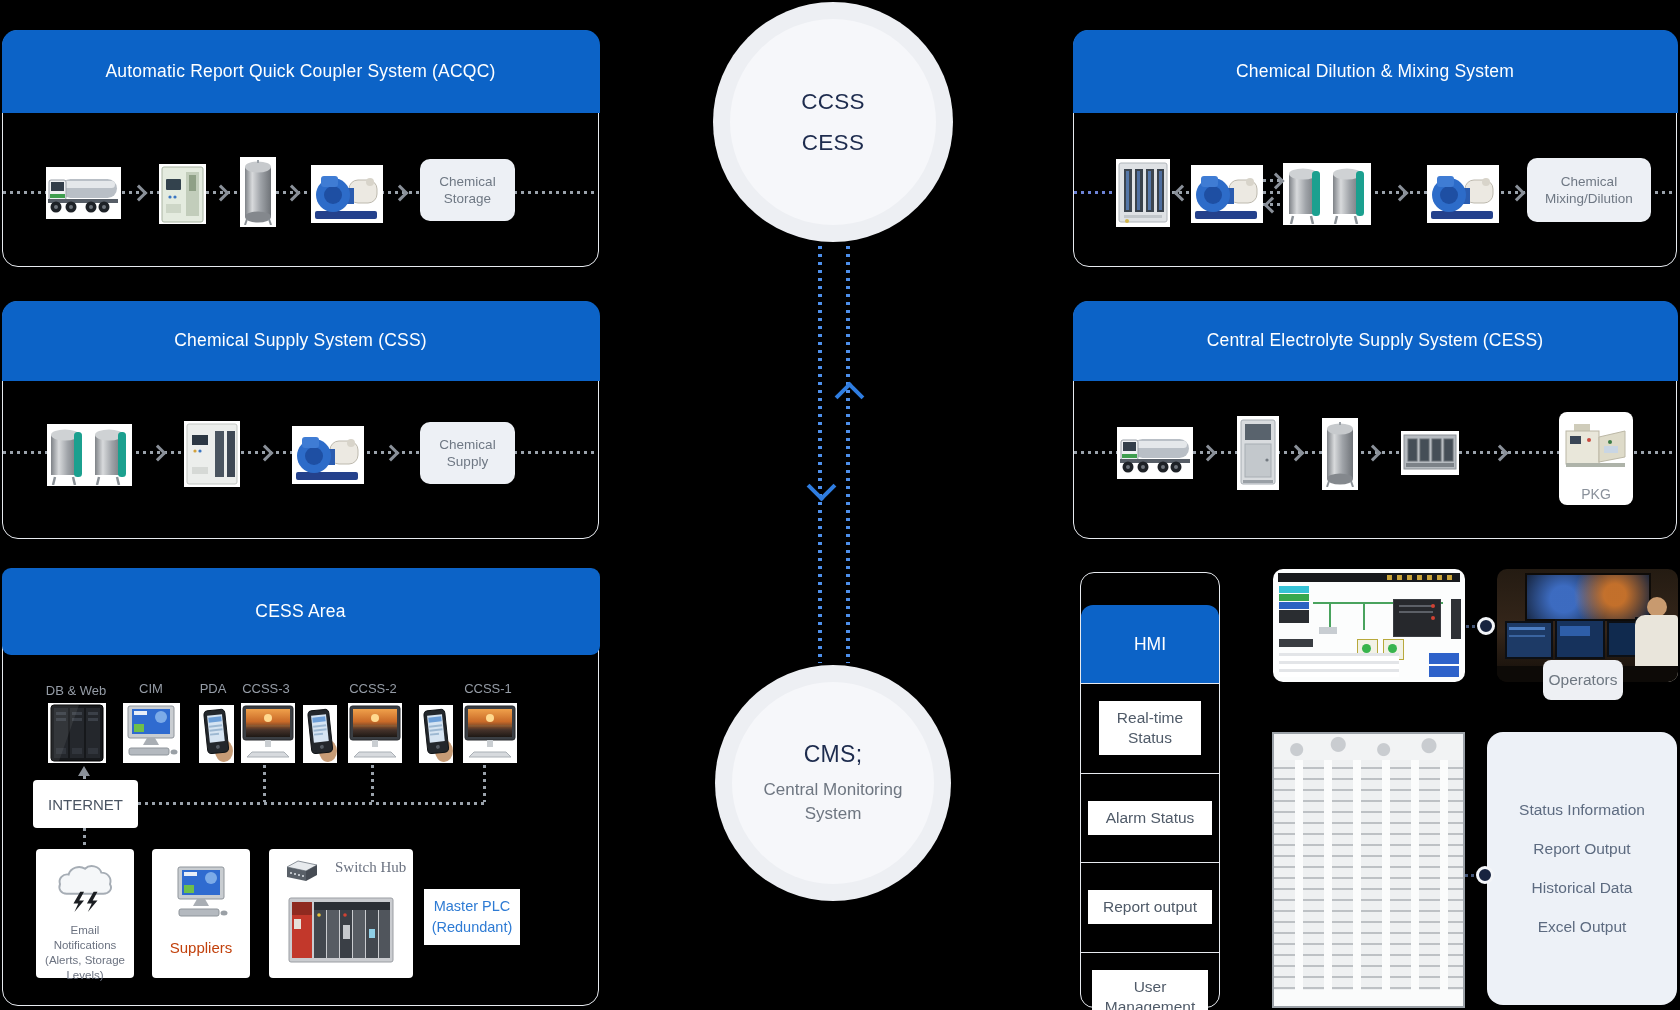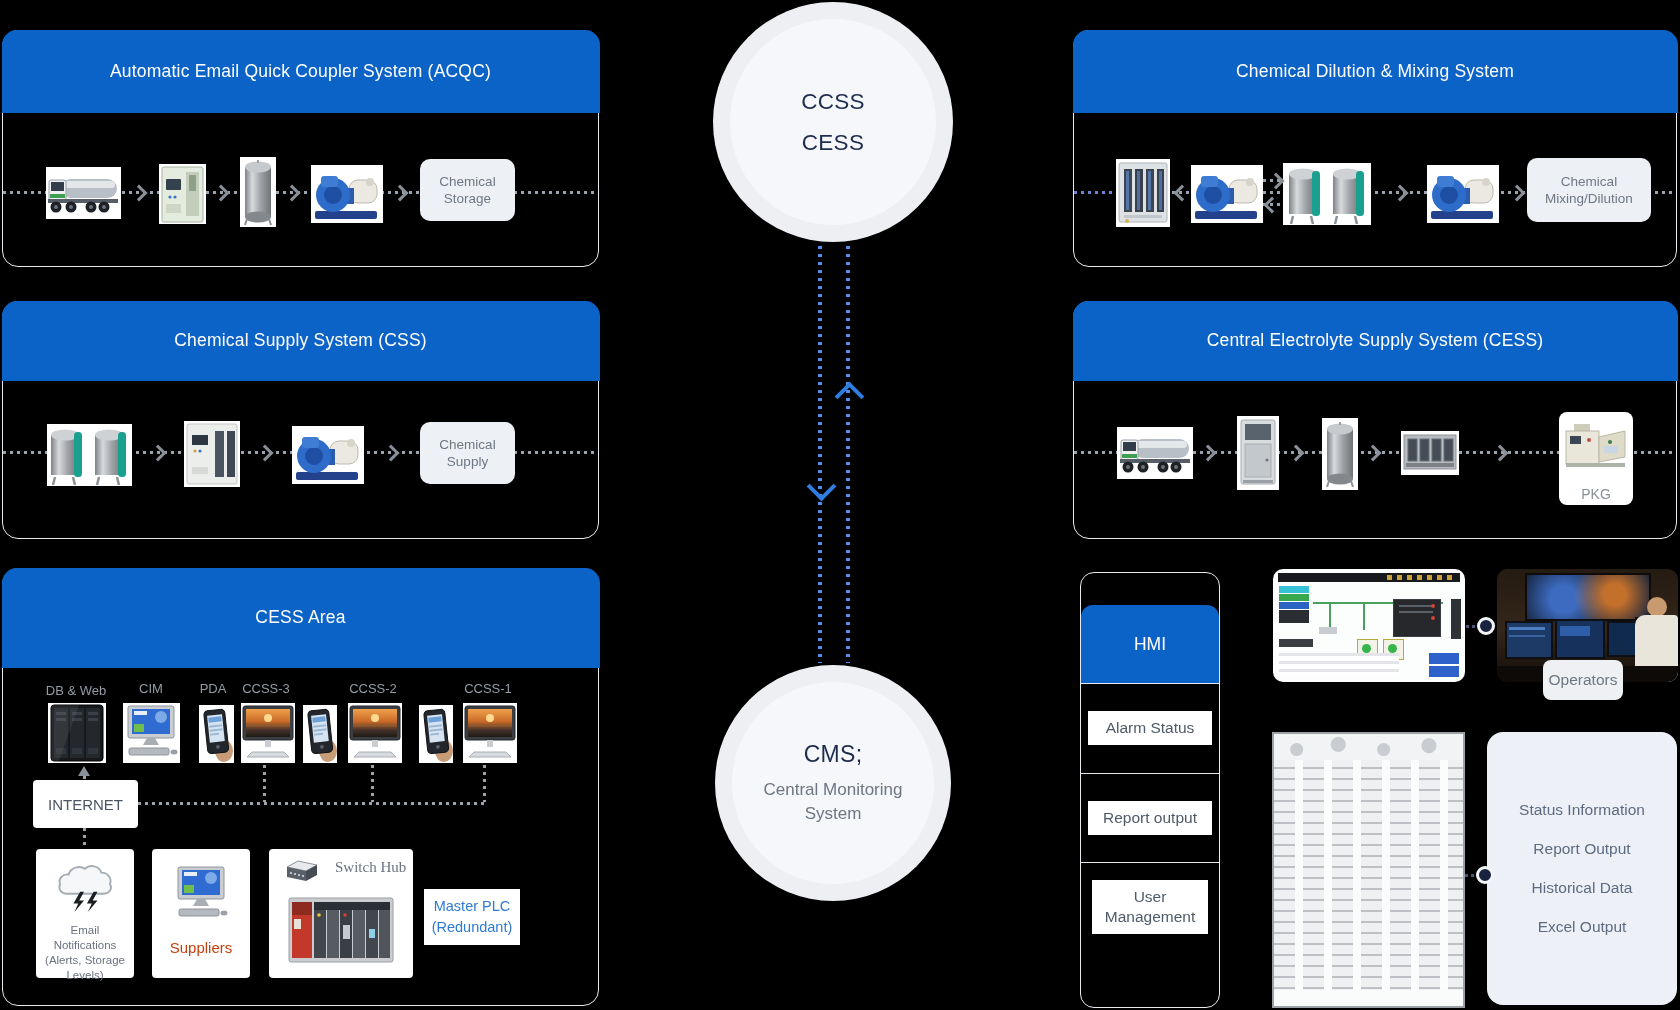--- a/index.html
+++ b/index.html
@@ -260,21 +260,21 @@
         <rect x="39" y="8" width="7" height="43" fill="#39424c"></rect>
           <rect x="41" y="10" width="3" height="39" fill="#4f6fa0"></rect>
         <rect x="6" y="54" width="38" height="3" fill="#c2c7cb"></rect>
         <circle cx="9" cy="60" r="2" fill="#d3b64a"></circle>
       </symbol>
     </defs>
   </svg>
 
   <div class="panel" style="left:2px;top:30px;width:597px;height:237px;">
     <div class="panel-header" style="height:83px;">
-      <span>Automatic Email Quick Coupler System (ACQC)</span>
+      <span>Automatic Report Quick Coupler System (ACQC)</span>
     </div>
     <div class="dot-h" style="left:0;top:160px;width:594px;"></div>
     <div class="img-card" style="left:43px;top:136px;width:75px;height:52px;">
       <svg width="75" height="50">
           <use href="#sym-truck"></use>
         </svg>
     </div>
     <div class="chev r" style="left:130px;top:156px;"></div>
     <div class="img-card" style="left:156px;top:133px;width:47px;height:60px;">
       <svg width="43" height="57">
@@ -321,21 +321,21 @@
           <use href="#sym-pump"></use>
         </svg>
     </div>
     <div class="chev r" style="left:382px;top:145px;"></div>
     <div class="flow-box" style="left:417px;top:120px;width:95px;height:62px;">
       <span style="width:70px;">Chemical Supply</span>
     </div>
   </div>
 
   <div class="panel" style="left:2px;top:568px;width:597px;height:438px;">
-    <div class="panel-header" style="height:100px;">
+    <div class="panel-header" style="height:87px;border-radius:9px;">
       <span>CESS Area</span>
     </div>
 
     <div class="dev-label" style="left:73px;top:114px;">DB &amp; Web</div>
     <div class="dev-label" style="left:148px;top:112px;">CIM</div>
     <div class="dev-label" style="left:210px;top:112px;">PDA</div>
     <div class="dev-label" style="left:263px;top:112px;">CCSS-3</div>
     <div class="dev-label" style="left:370px;top:112px;">CCSS-2</div>
     <div class="dev-label" style="left:485px;top:112px;">CCSS-1</div>
 
@@ -510,20 +510,23 @@
       <span><svg width="64" height="54">
             <use href="#sym-pkg"></use>
           </svg></span>
       <span style="color:#8a919b;font-size:14px;margin-top:10px;">PKG</span>
     </div>
   </div>
 
   <div class="hmi-col">
     <div class="hmi-head">
       <span>HMI</span>
+    </div>
+    <div class="hmi-cell">
+      <div class="hmi-chip" style="width:90px;">Real-time Status</div>
     </div>
     <div class="hmi-cell">
       <div class="hmi-chip">Alarm Status</div>
     </div>
     <div class="hmi-cell">
       <div class="hmi-chip">Report output</div>
     </div>
     <div class="hmi-cell">
       <div class="hmi-chip" style="width:104px;">User Management</div>
     </div>

